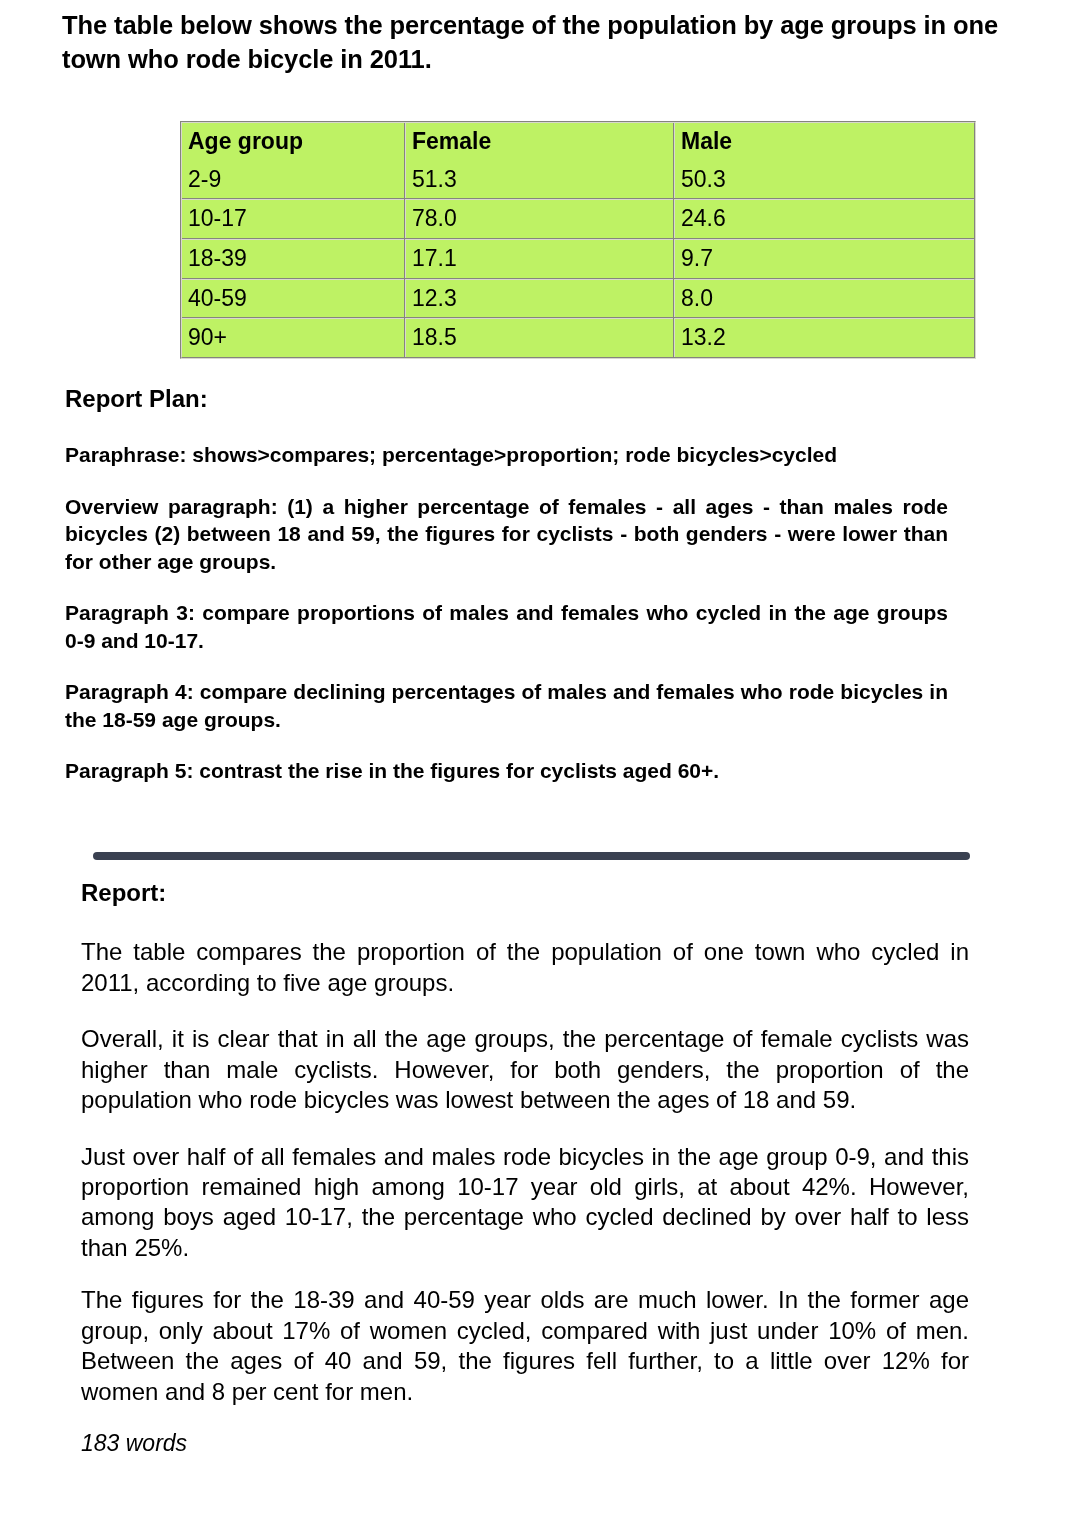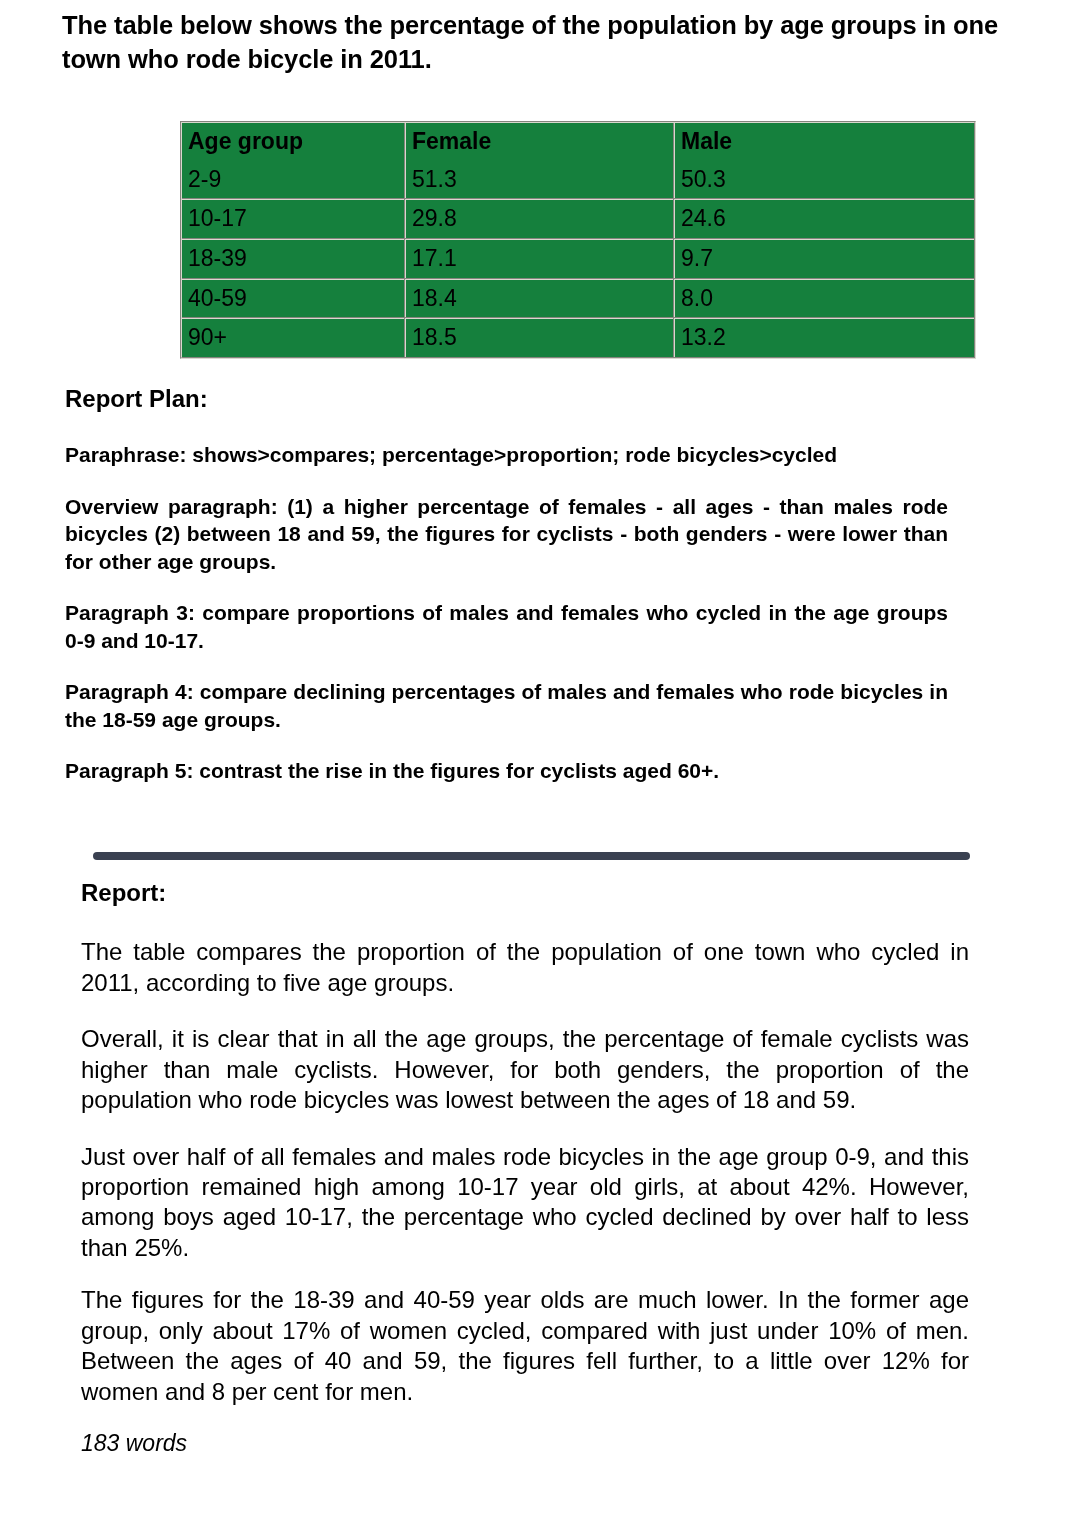--- a/index.html
+++ b/index.html
@@ -51,21 +51,21 @@
     table-layout: fixed;
   }
   table.data-table td {
     border-top: 2px groove #d9d9ce;
     border-left: 2px groove #d9d9ce;
     padding: 2px 0 3px 6px;
     font-size: 23px;
     line-height: 1.42;
     vertical-align: middle;
     height: 31px;
-    background: #15803d;
+    background: #bef264;
     overflow: hidden;
     white-space: nowrap;
   }
   table.data-table tr:first-child td {
     border-top: none;
   }
   table.data-table td:first-child {
     border-left: none;
   }
   table.data-table thead td {
@@ -156,31 +156,31 @@
         </tr>
       </thead>
       <tbody>
         <tr>
           <td class="col-age">2-9</td>
           <td class="col-female">51.3</td>
           <td class="col-male">50.3</td>
         </tr>
         <tr>
           <td class="col-age">10-17</td>
-          <td class="col-female">29.8</td>
+          <td class="col-female">78.0</td>
           <td class="col-male">24.6</td>
         </tr>
         <tr>
           <td class="col-age">18-39</td>
           <td class="col-female">17.1</td>
           <td class="col-male">9.7</td>
         </tr>
         <tr>
           <td class="col-age">40-59</td>
-          <td class="col-female">18.4</td>
+          <td class="col-female">12.3</td>
           <td class="col-male">8.0</td>
         </tr>
         <tr>
           <td class="col-age">90+</td>
           <td class="col-female">18.5</td>
           <td class="col-male">13.2</td>
         </tr>
       </tbody>
     </table>
   </div>

